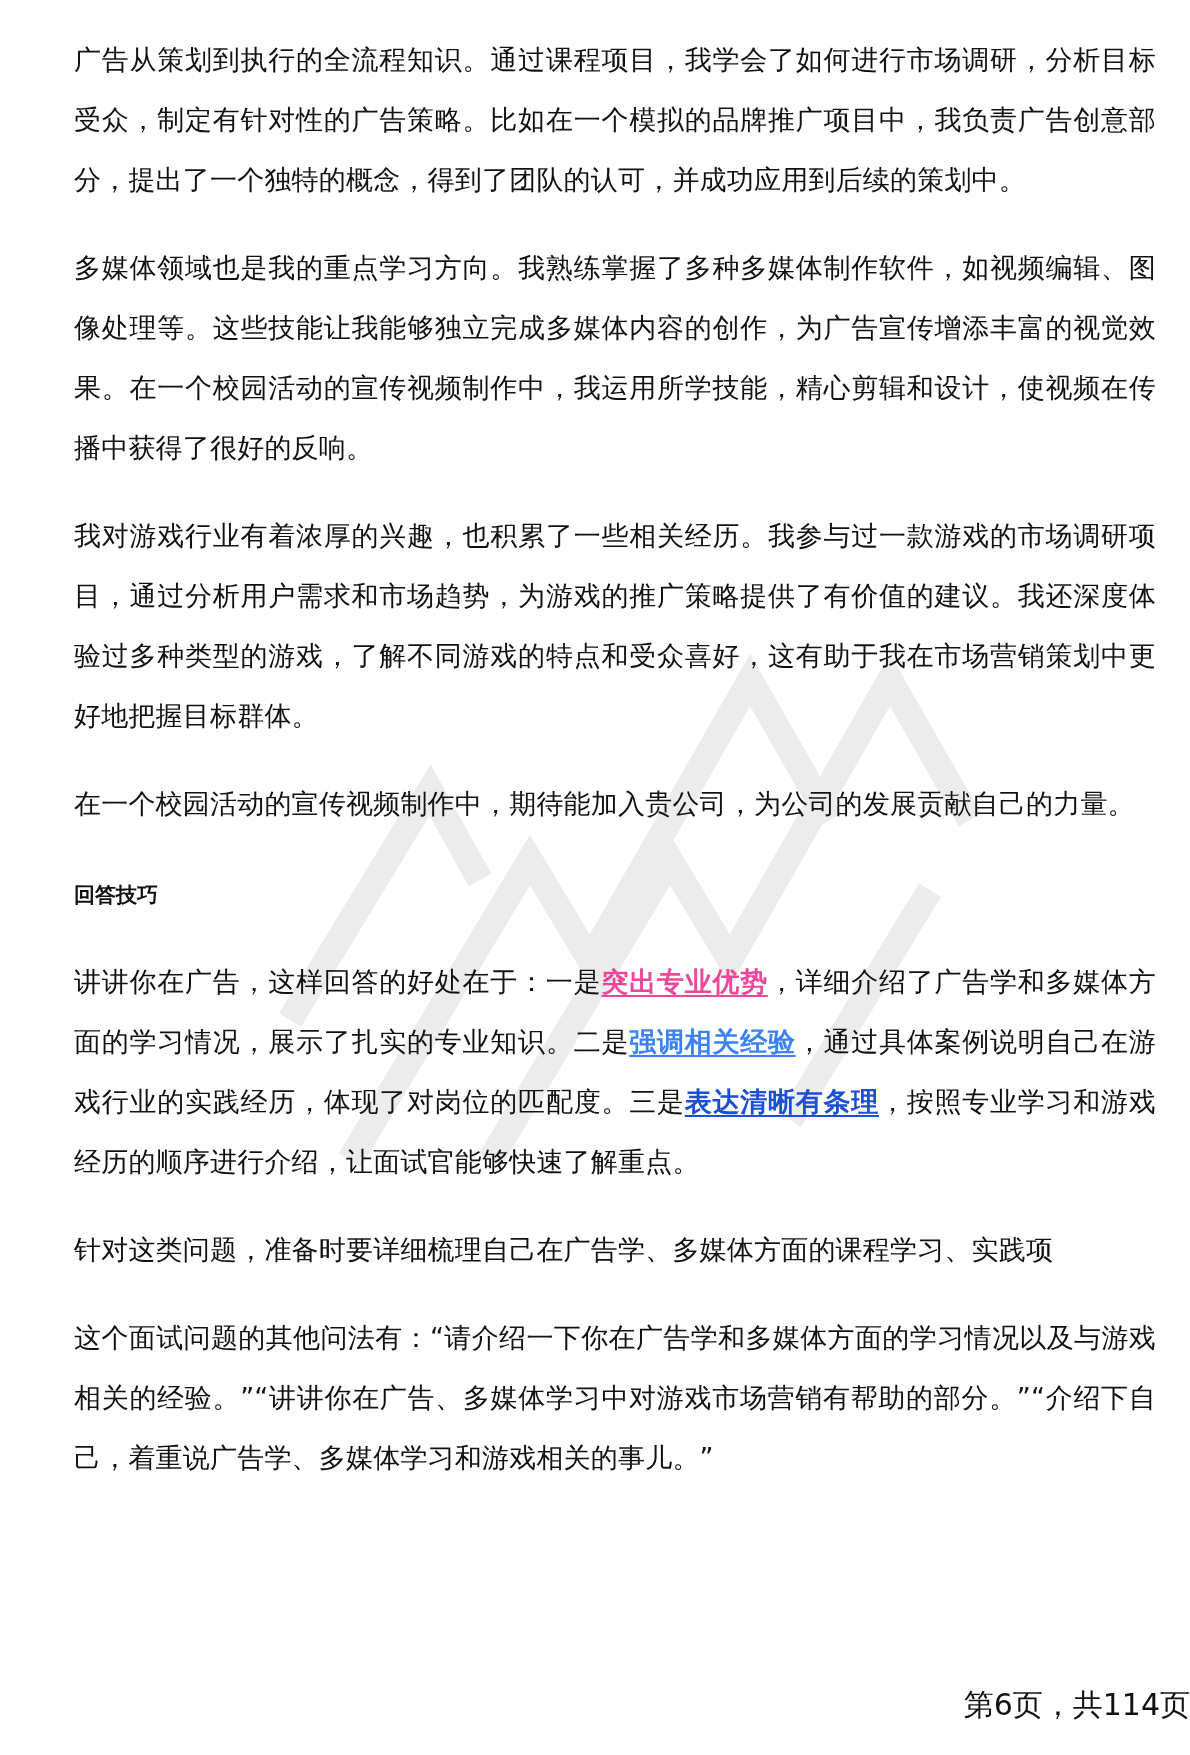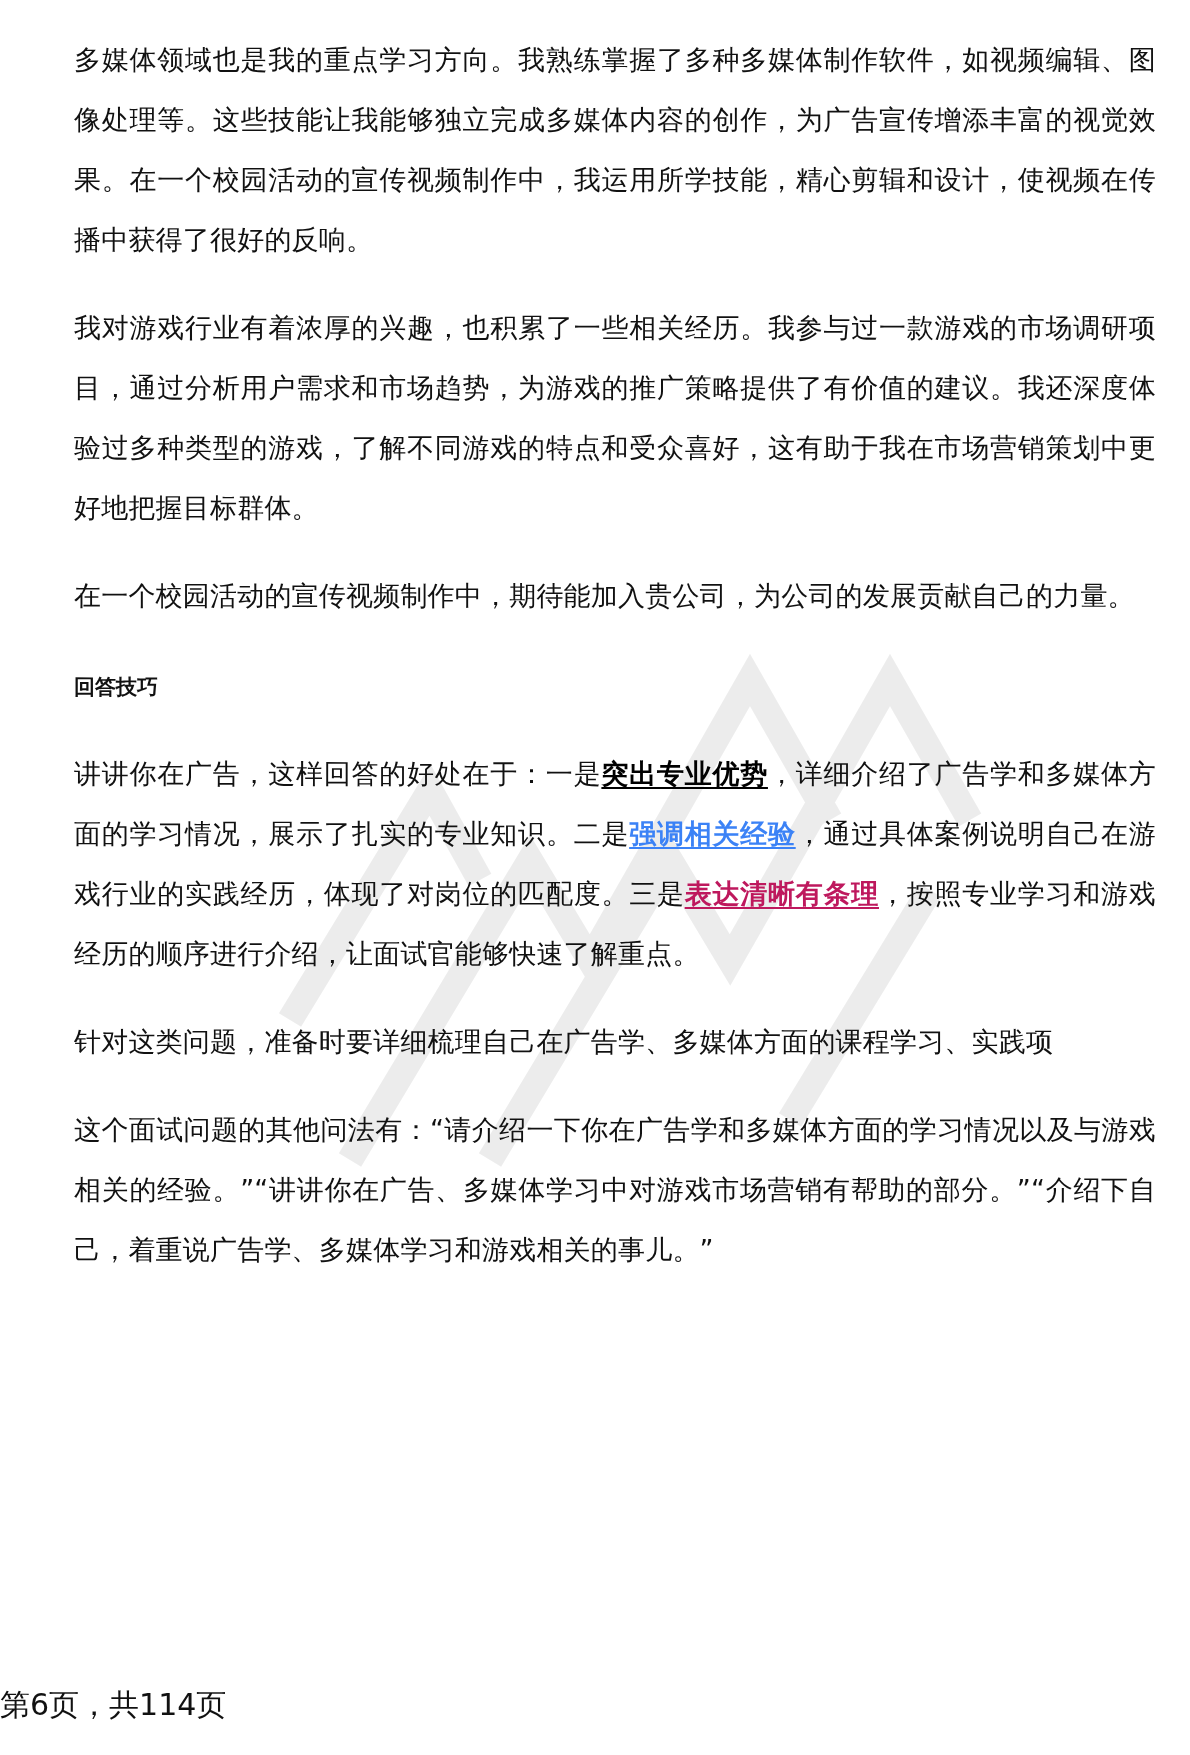--- a/index.html
+++ b/index.html
@@ -10,26 +10,26 @@
   }
   .page { position: absolute; left: 74px; top: 30px; width: 1082px; }
   .para {
     font-size: 27px; line-height: 60px; margin: 0 0 28px 0;
     text-align: justify; letter-spacing: 0.2px;
   }
   .heading {
     font-size: 21px; font-weight: bold; margin: 36px 0 32px 0; line-height: 50px;
   }
   .hl { font-weight: bold; text-decoration: underline; text-underline-offset: 4px; }
-  .hl-red { color: #000000; }
+  .hl-red { color: #ec4899; }
   .hl-blue { color: #3b82f6; font-family: Liberation Serif, serif; }
-  .hl-green { color: #be185d; }
+  .hl-green { color: #1d4ed8; }
   .footer {
     position: absolute; left: 0; right: 0; top: 1685px;
-    text-align: left; font-size: 30px; color: #111111;
+    text-align: right; font-size: 30px; color: #111111;
   }
   .watermark {
     position: absolute; left: 230px; top: 560px; width: 820px; height: 620px;
     pointer-events: none; opacity: 0.07;
   }
   .watermark svg { width: 100%; height: 100%; }
 </style>
 </head>
 <body>
 
@@ -38,20 +38,21 @@
     <g fill="none" stroke="#000" stroke-width="26" stroke-linejoin="miter">
       <path d="M120 600 L300 300 L360 400 L520 120 L600 260"></path>
       <path d="M260 600 L440 300 L500 400 L660 120 L740 260"></path>
       <path d="M60 460 L200 230 L250 320"></path>
       <path d="M560 560 L700 330"></path>
     </g>
   </svg>
 </div>
 
 <div class="page">
+  <p class="para">广告从策划到执行的全流程知识。通过课程项目，我学会了如何进行市场调研，分析目标受众，制定有针对性的广告策略。比如在一个模拟的品牌推广项目中，我负责广告创意部分，提出了一个独特的概念，得到了团队的认可，并成功应用到后续的策划中。</p>
   <p class="para">多媒体领域也是我的重点学习方向。我熟练掌握了多种多媒体制作软件，如视频编辑、图像处理等。这些技能让我能够独立完成多媒体内容的创作，为广告宣传增添丰富的视觉效果。在一个校园活动的宣传视频制作中，我运用所学技能，精心剪辑和设计，使视频在传播中获得了很好的反响。</p>
   <p class="para">我对游戏行业有着浓厚的兴趣，也积累了一些相关经历。我参与过一款游戏的市场调研项目，通过分析用户需求和市场趋势，为游戏的推广策略提供了有价值的建议。我还深度体验过多种类型的游戏，了解不同游戏的特点和受众喜好，这有助于我在市场营销策划中更好地把握目标群体。</p>
   <p class="para">在一个校园活动的宣传视频制作中，期待能加入贵公司，为公司的发展贡献自己的力量。</p>
 
   <h2 class="heading">回答技巧</h2>
 
   <p class="para">
     <span>讲讲你在广告，这样回答的好处在于：一是</span><span class="hl hl-red">突出专业优势</span><span>，详细介绍了广告学和多媒体方面的学习情况，展示了扎实的专业知识。二是</span><span class="hl hl-blue">强调相关经验</span><span>，通过具体案例说明自己在游戏行业的实践经历，体现了对岗位的匹配度。三是</span><span class="hl hl-green">表达清晰有条理</span><span>，按照专业学习和游戏经历的顺序进行介绍，让面试官能够快速了解重点。</span>
   </p>
 

